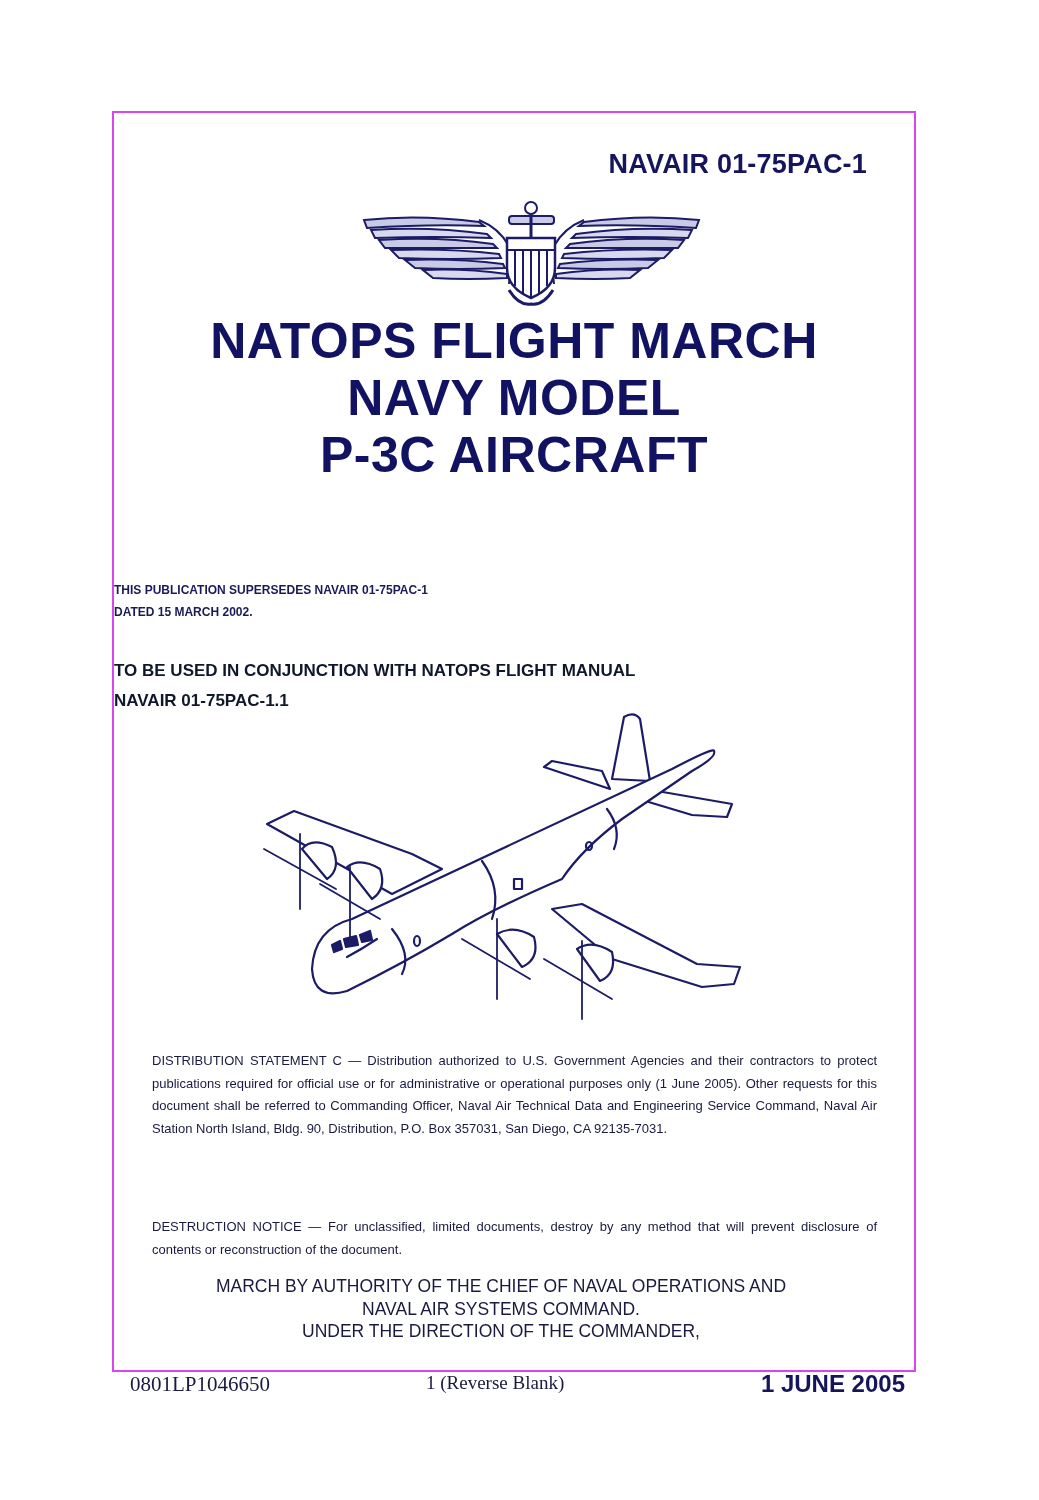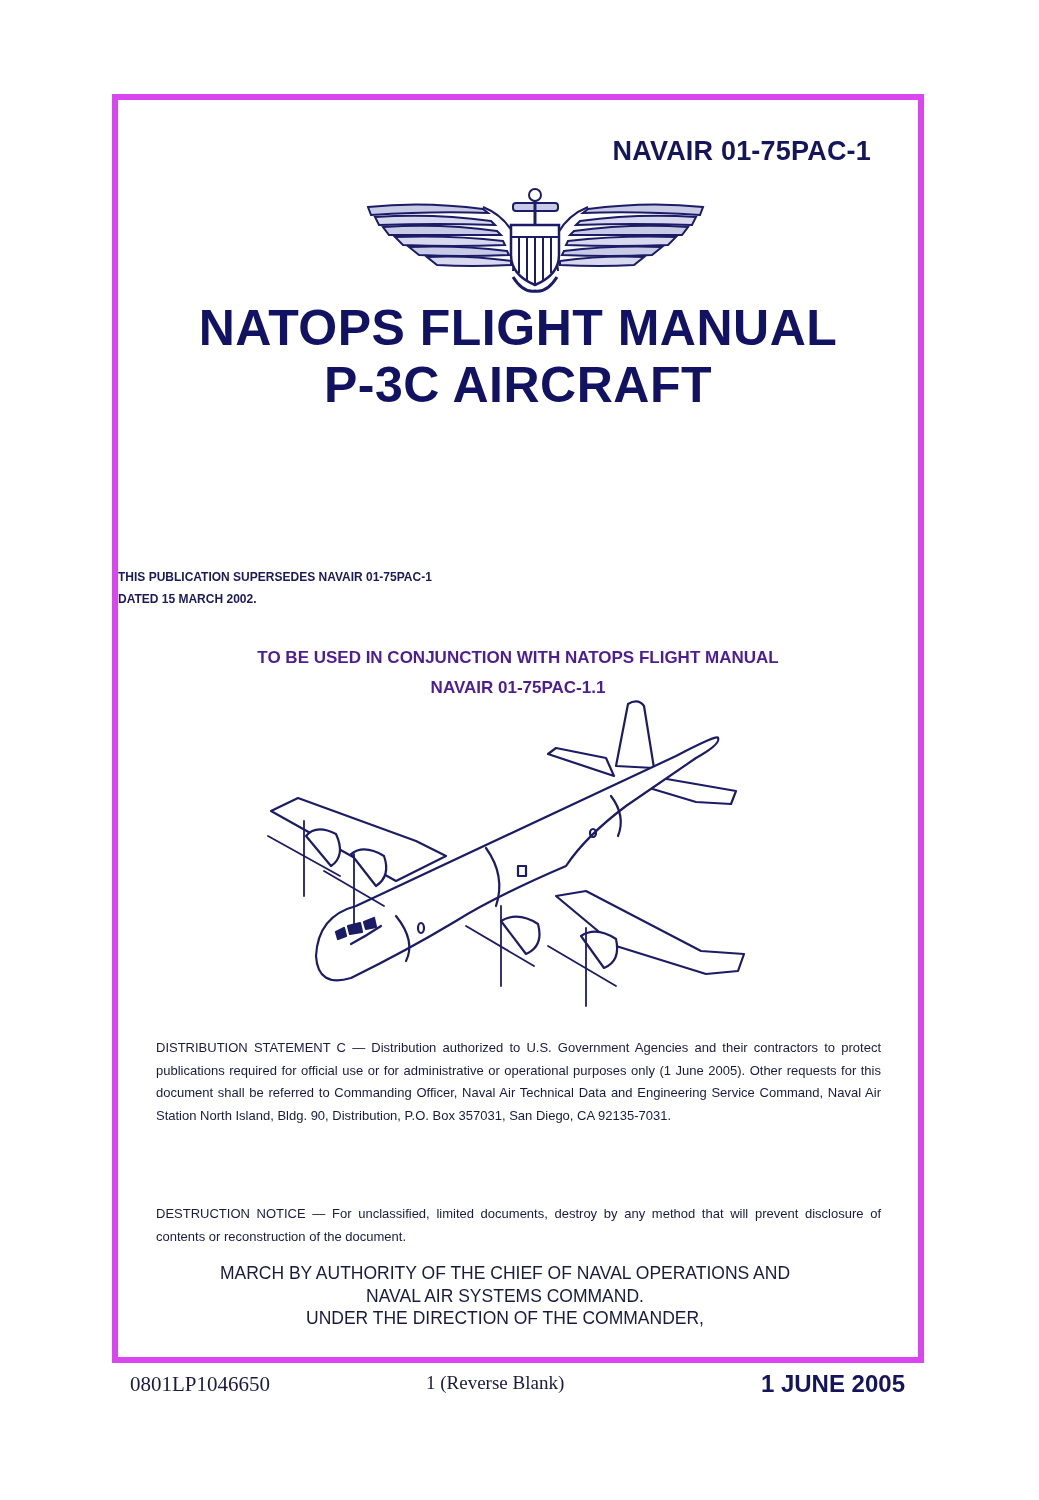--- a/index.html
+++ b/index.html
@@ -1,29 +1,29 @@
 <!DOCTYPE html>
 <html><head>
 <meta charset="utf-8">
 <style>
   html, body { margin: 0; padding: 0; background: #ffffff; }
   body { width: 1039px; height: 1500px; position: relative; overflow: hidden;
          font-family: "Liberation Sans", sans-serif; color: #14145a; }
-  .frame { position: absolute; left: 112px; top: 94px; width: 800px; height: 1257px;
-           border: 6px solid #d946ef; box-sizing: content-box; }
+  .frame { position: absolute; left: 112px; top: 111px; width: 800px; height: 1257px;
+           border: 2px solid #d946ef; box-sizing: content-box; }
   .doc-number { position: absolute; right: 47px; top: 36px; font-weight: bold;
                 font-size: 27px; letter-spacing: 0.2px; color: #15155c; }
   .emblem { position: absolute; left: 245px; top: 85px; width: 345px; height: 110px; }
   .title { position: absolute; left: 0; right: 0; top: 200px; text-align: center;
            font-weight: bold; font-size: 50px; line-height: 57px; color: #121262;
            letter-spacing: 0.5px; }
   .supersede { position: absolute; left: 0; right: 0; top: 466px; text-align: left;
                font-weight: bold; font-size: 12px; line-height: 22px; color: #1a1a58; }
-  .conjunction { position: absolute; left: 0; right: 0; top: 543px; text-align: center;
-                 font-weight: bold; font-size: 17px; line-height: 30px; color: #4c1d95; }
+  .conjunction { position: absolute; left: 0; right: 0; top: 543px; 
+                 font-weight: bold; font-size: 17px; line-height: 30px; color: #0f172a; }
   .aircraft { position: absolute; left: 138px; top: 596px; width: 520px; height: 320px; }
   .para { position: absolute; left: 38px; width: 725px; font-size: 13px; line-height: 22.5px;
           text-align: justify; color: #1a1a40; }
   .dist { top: 937px; }
   .destr { top: 1103px; }
   .issued { position: absolute; left: 0; width: 774px; top: 1162px; text-align: center;
             font-size: 17.5px; line-height: 22.5px; color: #1a1a40; }
   .footer-left { position: absolute; left: 130px; top: 1372px; font-family: "Liberation Serif", serif;
                  font-size: 21px; color: #1a1a40; }
   .footer-mid { position: absolute; left: 426px; top: 1372px; font-family: "Liberation Serif", serif;
@@ -69,21 +69,22 @@
         <line x1="164" y1="52" x2="164" y2="95"></line>
         <line x1="172" y1="52" x2="172" y2="99"></line>
         <line x1="180" y1="52" x2="180" y2="95"></line>
         <line x1="188" y1="52" x2="188" y2="88"></line>
         <path d="M150 92 Q160 108 172 106 Q184 108 194 92" stroke-width="3"></path>
       </g>
     </svg>
   </div>
 
   <div class="title">
-    <div>NATOPS FLIGHT MANUAL</div>
+    <div>NATOPS FLIGHT MARCH</div>
+    <div>NAVY MODEL</div>
     <div>P-3C AIRCRAFT</div>
   </div>
 
   <div class="supersede">
     <div>THIS PUBLICATION SUPERSEDES NAVAIR 01-75PAC-1</div>
     <div>DATED 15 MARCH 2002.</div>
   </div>
 
   <div class="conjunction">
     <div>TO BE USED IN CONJUNCTION WITH NATOPS FLIGHT MANUAL</div>

